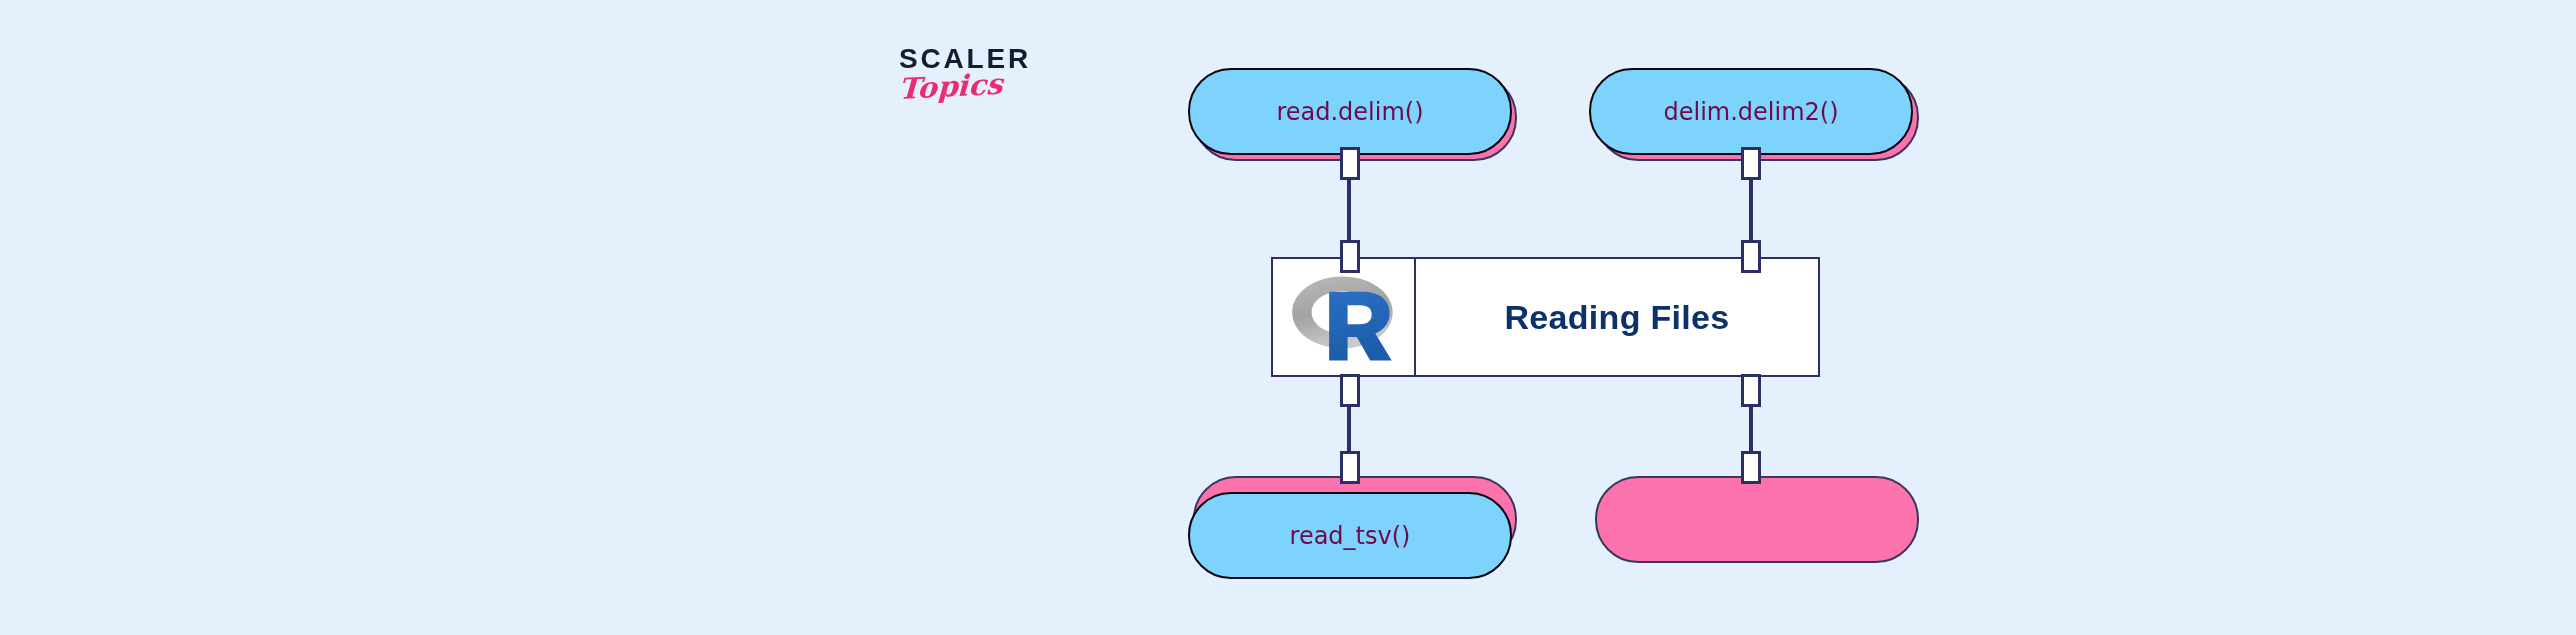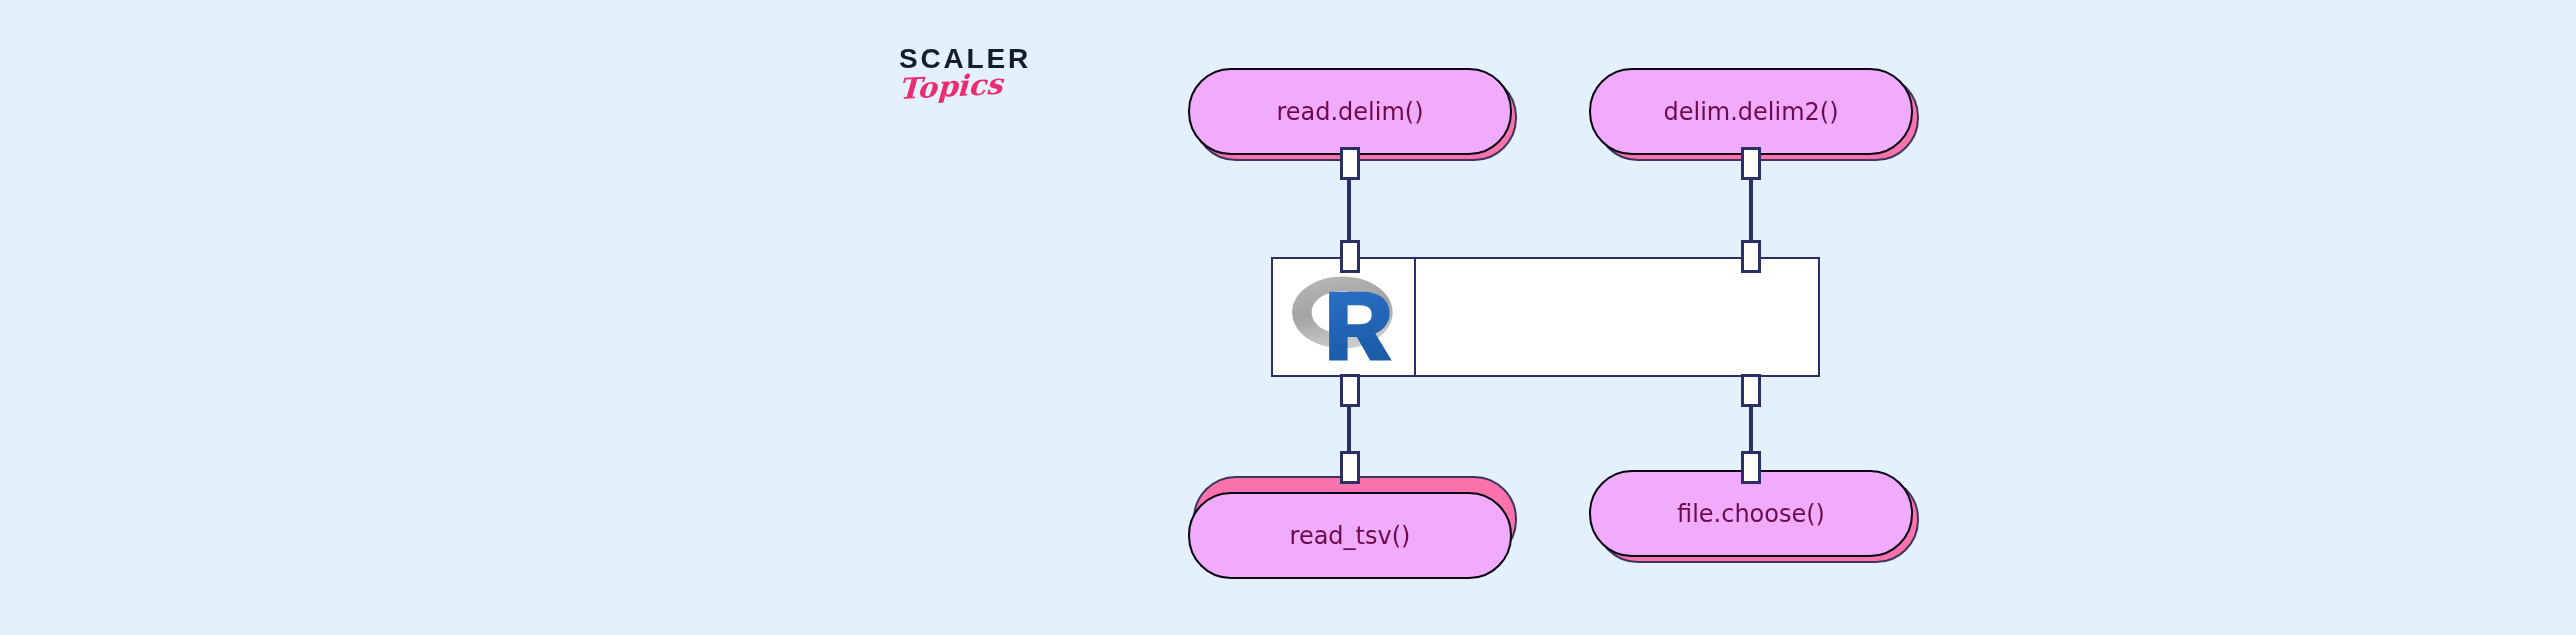--- a/index.html
+++ b/index.html
@@ -53,21 +53,21 @@
     transform: skewX(-8deg) rotate(-3deg);
     transform-origin: left center;
   }
 
   
   .pill {
     position: absolute;
     width: 324px;
     height: 87px;
     border-radius: 43px;
-    background: #f0abfc;
+    background: #7dd3fc;
     border: 2.6px solid #080410;
     box-sizing: border-box;
     display: flex;
     align-items: center;
     justify-content: center;
     z-index: 5;
   }
   .pill-shadow {
     position: absolute;
     width: 324px;
@@ -204,23 +204,20 @@
   <div class="pill" id="pill-tr">
     <span class="pill-label">delim.delim2()</span>
   </div>
 
   <div class="pill-shadow" id="pill-bl-shadow"></div>
   <div class="pill" id="pill-bl">
     <span class="pill-label">read_tsv()</span>
   </div>
 
   <div class="pill-shadow" id="pill-br-shadow"></div>
-  <div class="pill" id="pill-br">
-    <span class="pill-label">file.choose()</span>
-  </div>
 
   <div class="center-box">
     <div class="box-logo-cell">
       <svg width="118" height="98" viewBox="0 0 230 190">
         <defs>
           <linearGradient id="ringGrad" x1="0" y1="0" x2="0.3" y2="1">
             <stop offset="0%" stop-color="#b9b9b9"></stop>
             <stop offset="55%" stop-color="#a3a3a3"></stop>
             <stop offset="100%" stop-color="#c9c9c9"></stop>
           </linearGradient>
@@ -251,16 +248,19 @@
                  L 176 127
                  C 195 119, 204 104, 204 88
                  C 204 61, 183 46, 150 46 Z
                  M122 72
                  L 146 72
                  C 162 72, 169 79, 169 90
                  C 169 101, 162 109, 146 109
                  L 122 109 Z" fill="url(#rGrad)" fill-rule="evenodd"></path>
       </svg>
     </div>
+    <div class="box-title-cell">
+      <span class="box-title">Reading Files</span>
+    </div>
   </div>
 
 </div>
 
 
 </body></html>

